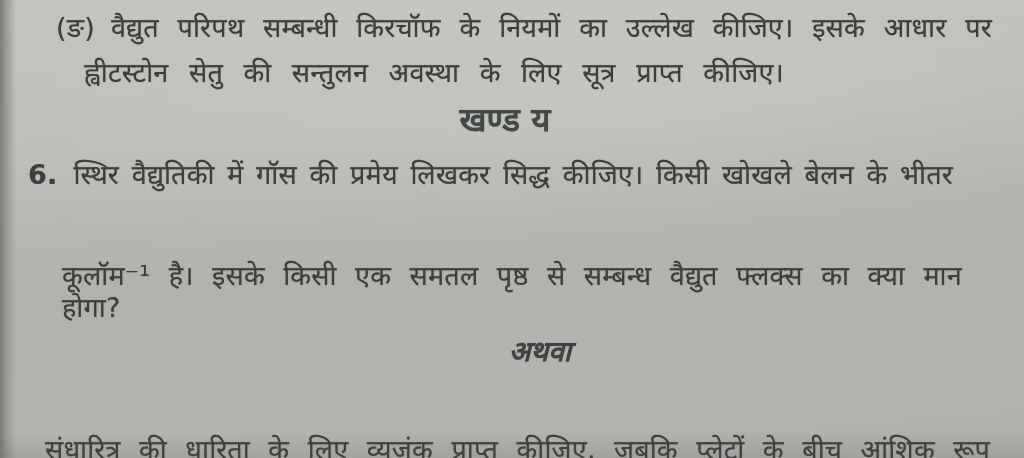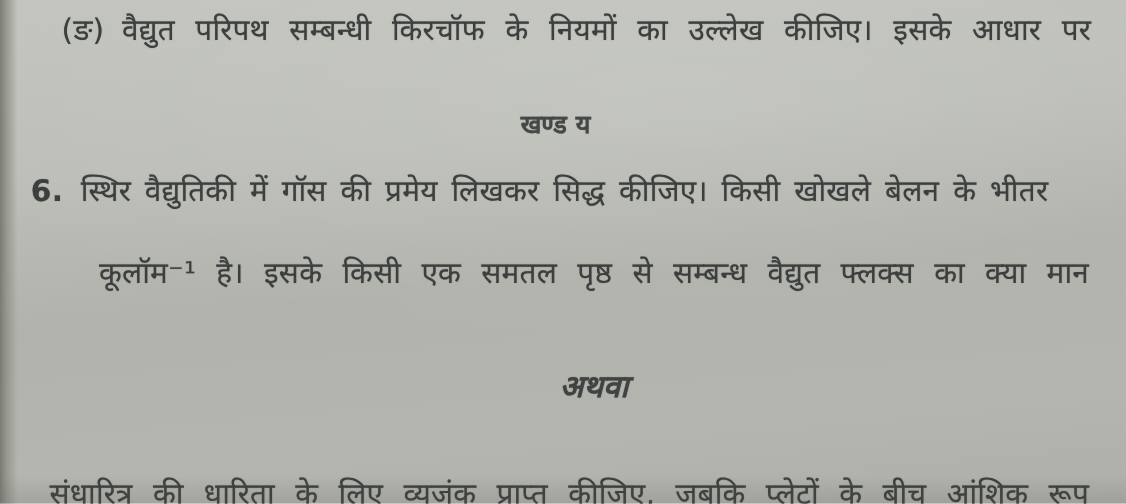--- a/index.html
+++ b/index.html
@@ -59,21 +59,21 @@
     text-align-last: justify;
   }
   .qnum {
     font-weight: bold;
   }
   .section-heading {
     position: absolute;
     left: 0;
     width: 1010px;
     text-align: center;
-    font-size: 23px;
+    font-size: 33px;
     font-weight: bold;
     color: #444846;
     text-shadow: 0 0 1px rgba(59,63,61,0.55);
   }
   .or-heading {
     position: absolute;
     left: 0;
     width: 1000px;
     text-align: center;
     font-size: 28px;
@@ -87,27 +87,29 @@
 </head>
 <body>
 
 <div class="page">
   <div class="edge-shadow"></div>
 
   <div class="line flexline" style="left:56px; top:8px; width:936px;">
     <span class="lead">(ङ)</span>
     <span class="body">वैद्युत परिपथ सम्बन्धी किरचॉफ के नियमों का उल्लेख कीजिए। इसके आधार पर</span>
   </div>
+  <div class="line jline" style="left:84px; top:53px; width:700px;">ह्वीटस्टोन सेतु की सन्तुलन अवस्था के लिए सूत्र प्राप्त कीजिए।</div>
 
   <div class="section-heading" style="top:96px;">खण्ड य</div>
 
   <div class="line flexline" style="left:28px; top:155px; width:925px;">
     <span class="lead qnum">6.</span>
     <span class="body">स्थिर वैद्युतिकी में गॉस की प्रमेय लिखकर सिद्ध कीजिए। किसी खोखले बेलन के भीतर</span>
   </div>
-  <div class="line jline" style="left:62px; top:229px; width:900px;margin-left:28px;">कूलॉम⁻¹ है। इसके किसी एक समतल पृष्ठ से सम्बन्ध वैद्युत फ्लक्स का क्या मान</div>
+  <div class="line jline" style="left:62px; top:256px; width:900px;">कूलॉम⁻¹ है। इसके किसी एक समतल पृष्ठ से सम्बन्ध वैद्युत फ्लक्स का क्या मान</div>
+  <div class="line" style="left:62px; top:288px;">होगा?</div>
 
   <div class="or-heading" style="top:331px;">अथवा</div>
 
   <div class="line jline" style="left:45px; top:430px; width:945px;">संधारित्र की धारिता के लिए व्यजंक प्राप्त कीजिए, जबकि प्लेटों के बीच आंशिक रूप</div>
 
   <div class="bottom-shade"></div>
 </div>
 
 </body></html>

